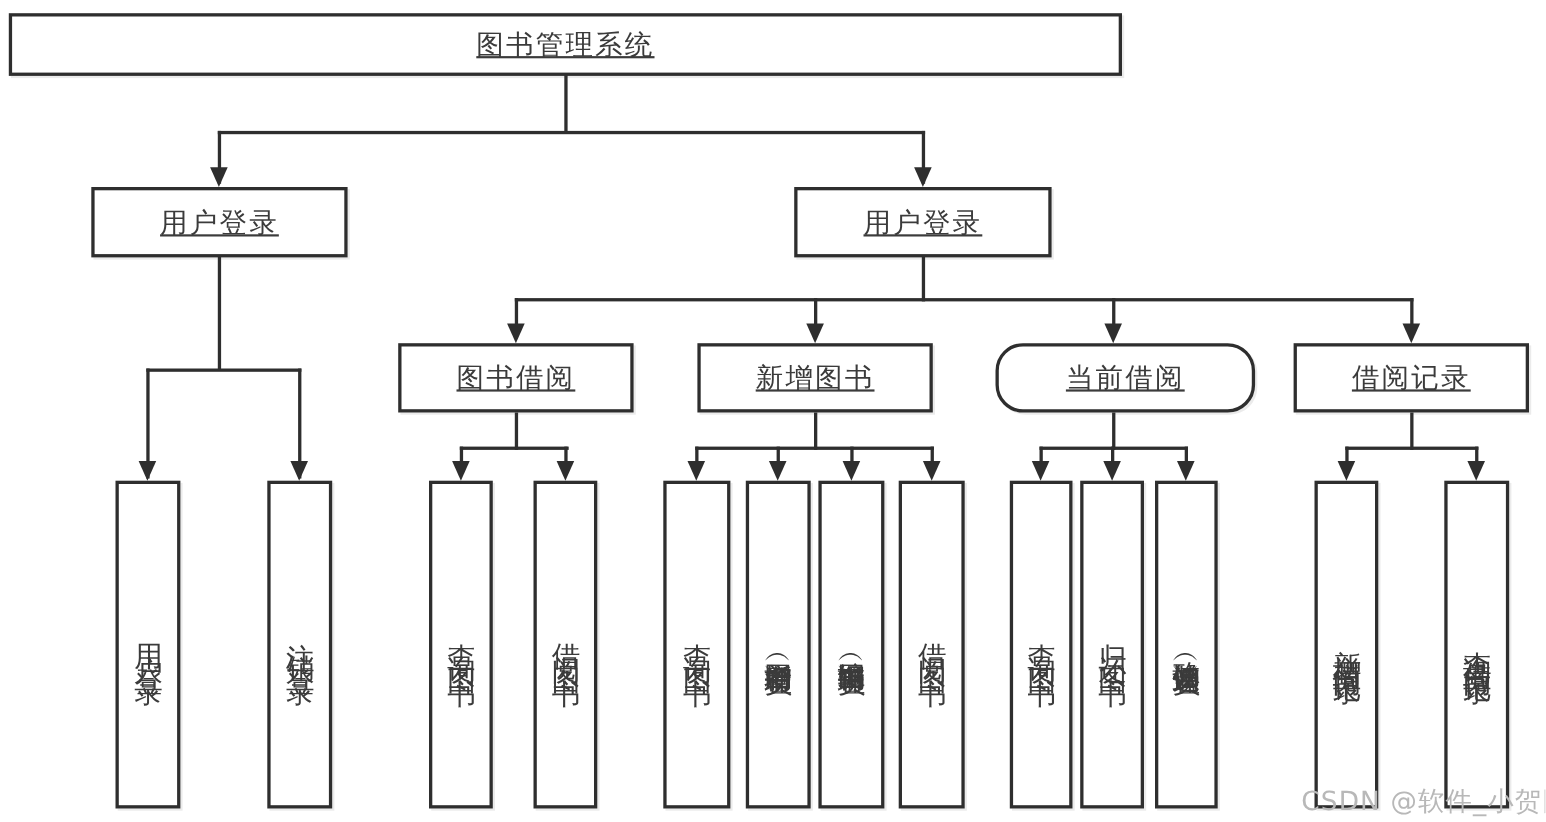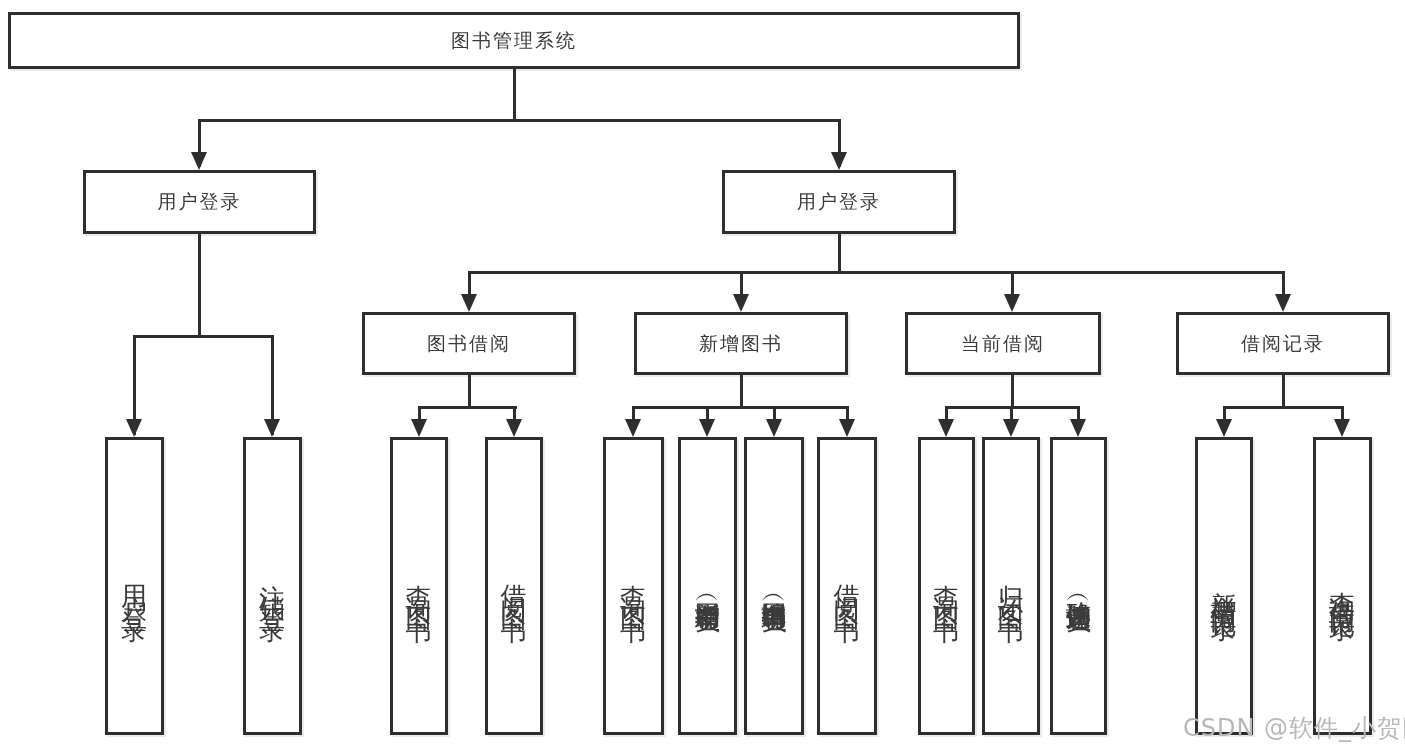--- a/index.html
+++ b/index.html
@@ -6,21 +6,21 @@
   .stage{
     position:relative;width:1405px;height:747px;background:#ffffff;overflow:hidden;
     font-family:"DejaVu Sans","Liberation Sans",sans-serif;
     color:#3b3b3b;
   }
   .box{
     position:absolute;background:#ffffff;border:3px solid #2e2e2e;box-sizing:border-box;
     display:flex;align-items:center;justify-content:center;
     box-shadow:2px 2px 0 rgba(0,0,0,0.08);
   }
-  .hlabel{font-size:19px;letter-spacing:2px;white-space:nowrap;}
+  .hlabel{font-size:25px;letter-spacing:2px;white-space:nowrap;text-decoration:underline;}
   .leaf{top:437px;height:298px;}
   .vtext{
     writing-mode:vertical-rl;text-orientation:mixed;
     font-size:26px;line-height:1;white-space:nowrap;
   }
   .line{position:absolute;background:#2e2e2e;}
   .arrow{
     position:absolute;width:0;height:0;
     border-left:8px solid transparent;border-right:8px solid transparent;
     border-top:18px solid #2e2e2e;
@@ -45,21 +45,21 @@
   <div class="box" style="left: 722px; top: 170px; width: 234px; height: 64px; border-color: rgb(46, 46, 46);">
     <span class="hlabel">用户登录</span>
   </div>
 
   <div class="box" style="left: 362px; top: 312px; width: 214px; height: 63px; border-color: rgb(46, 46, 46);">
     <span class="hlabel">图书借阅</span>
   </div>
   <div class="box" style="left: 634px; top: 312px; width: 214px; height: 63px; border-color: rgb(46, 46, 46);">
     <span class="hlabel">新增图书</span>
   </div>
-  <div class="box" style="left: 905px; top: 312px; width: 196px; height: 63px; border-color: rgb(46, 46, 46);">
+  <div class="box" style="left: 905px; top: 312px; width: 236px; height: 63px; border-color: rgb(46, 46, 46); border-radius: 25px;">
     <span class="hlabel">当前借阅</span>
   </div>
   <div class="box" style="left: 1176px; top: 312px; width: 214px; height: 63px; border-color: rgb(46, 46, 46);">
     <span class="hlabel">借阅记录</span>
   </div>
 
   <div class="box leaf" style="left: 105px; width: 59px; border-color: rgb(46, 46, 46);">
     <span class="vtext" style="letter-spacing: 11px;">用户登录</span>
   </div>
   <div class="box leaf" style="left: 243px; width: 59px; border-color: rgb(46, 46, 46);">

